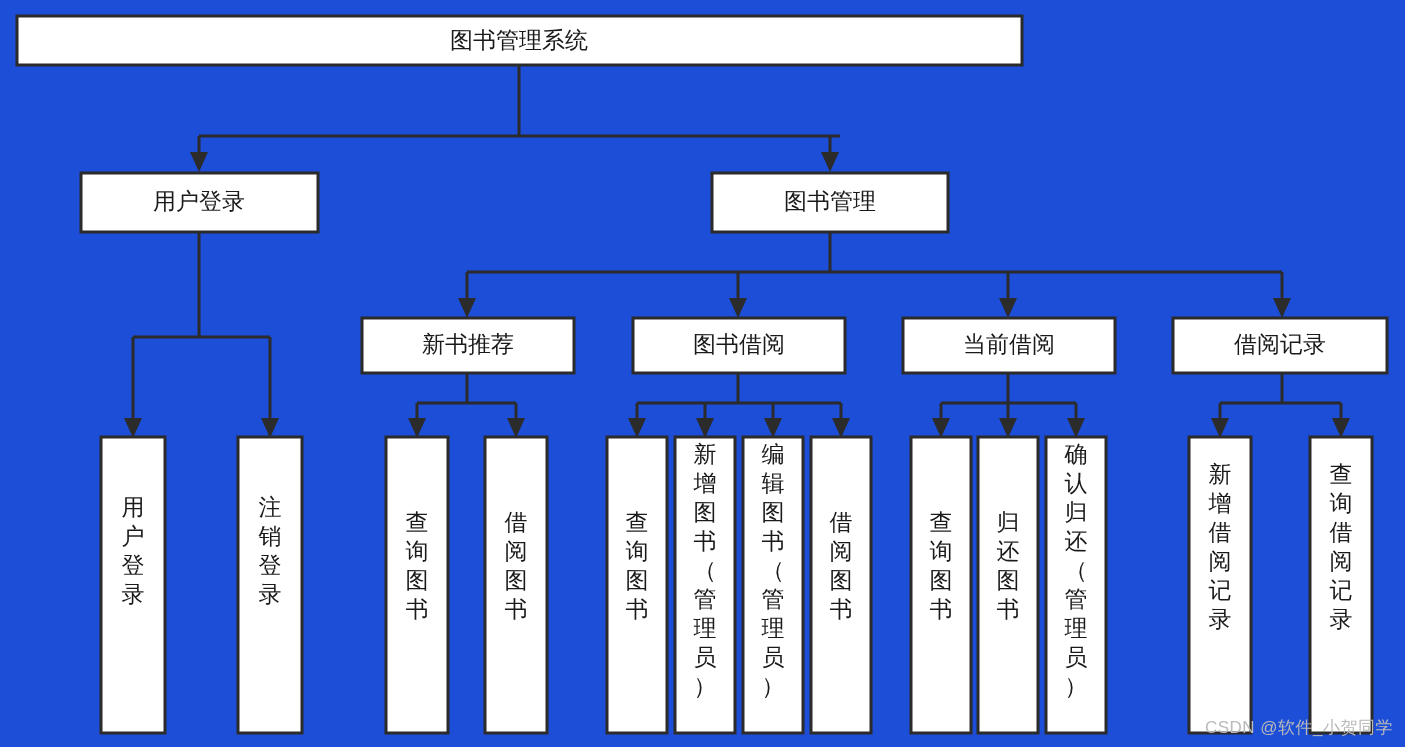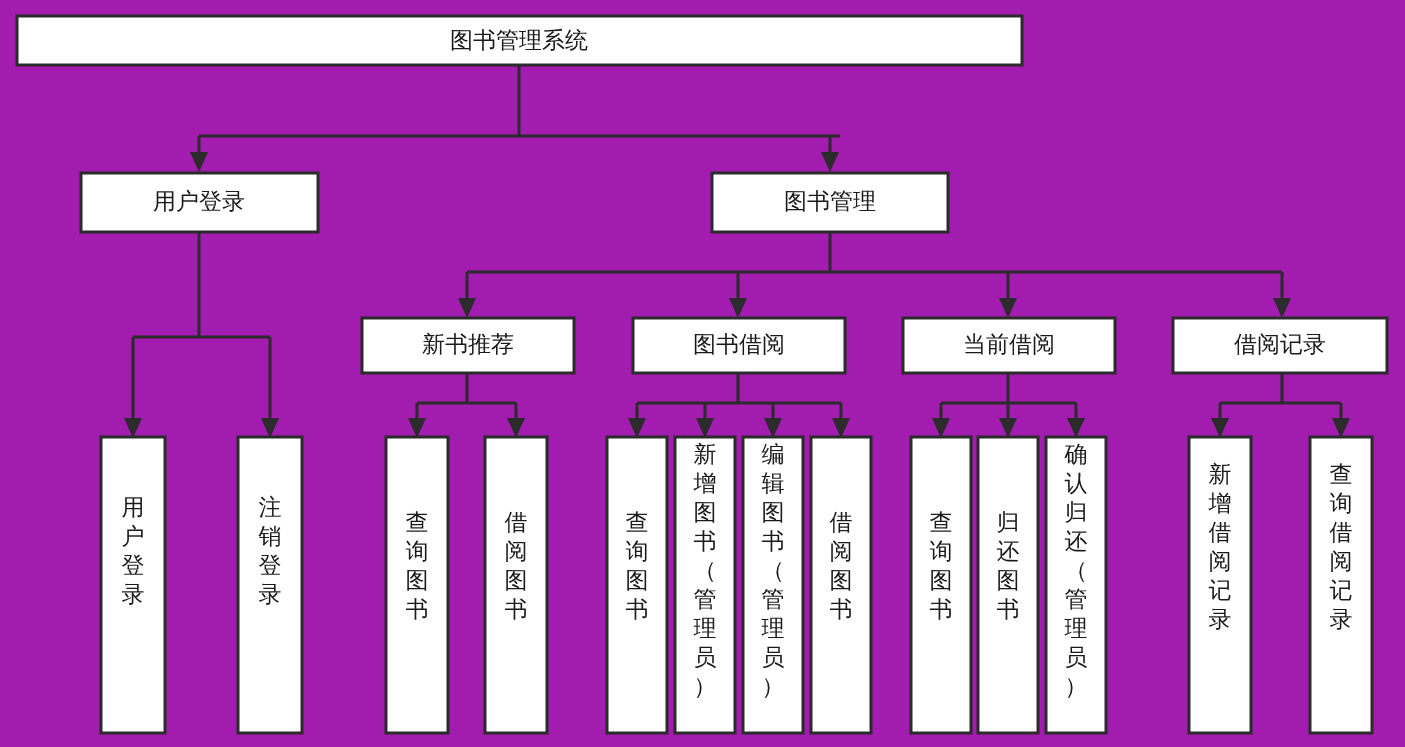--- a/index.html
+++ b/index.html
@@ -8,21 +8,21 @@
     padding: 0;
     background: #ffffff;
   }
   body {
     font-family: "Liberation Sans", "DejaVu Sans", sans-serif;
   }
   #canvas {
     position: relative;
     width: 1405px;
     height: 747px;
-    background: #a21caf;
+    background: #1d4ed8;
     overflow: hidden;
   }
   svg#diagram {
     position: absolute;
     left: 0;
     top: 0;
     width: 1405px;
     height: 747px;
     display: block;
   }
@@ -245,14 +245,15 @@
       <text class="node-label-vertical" x="1220" y="482"><tspan x="1220" dy="0">新</tspan><tspan x="1220" dy="29">增</tspan><tspan x="1220" dy="29">借</tspan><tspan x="1220" dy="29">阅</tspan><tspan x="1220" dy="29">记</tspan><tspan x="1220" dy="29">录</tspan></text>
     </g>
 
     <g>
       <rect class="node-rect" x="1310" y="437" width="62" height="296"></rect>
       <text class="node-label-vertical" x="1341" y="482"><tspan x="1341" dy="0">查</tspan><tspan x="1341" dy="29">询</tspan><tspan x="1341" dy="29">借</tspan><tspan x="1341" dy="29">阅</tspan><tspan x="1341" dy="29">记</tspan><tspan x="1341" dy="29">录</tspan></text>
     </g>
 
   </svg>
 
+  <div class="watermark">CSDN @软件_小贺同学</div>
 
 </div>
 
 </body></html>

